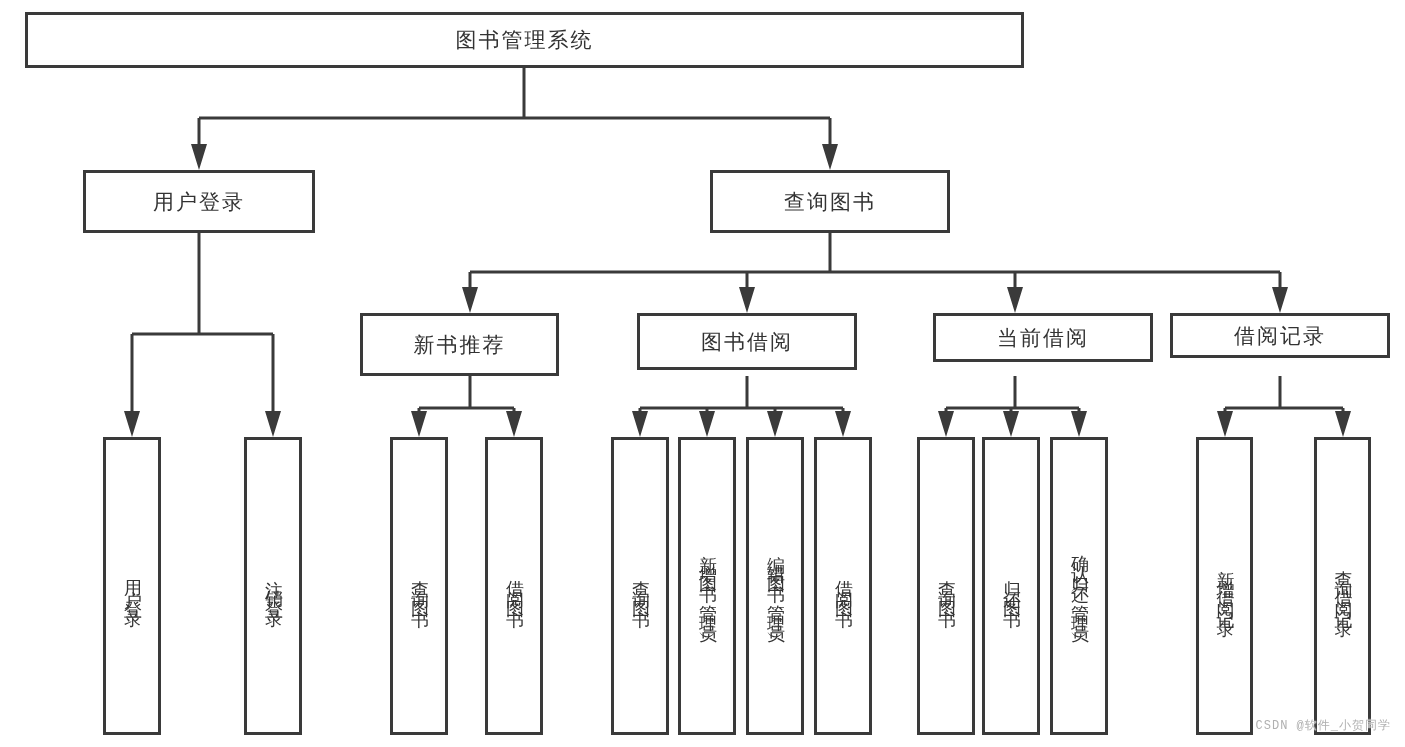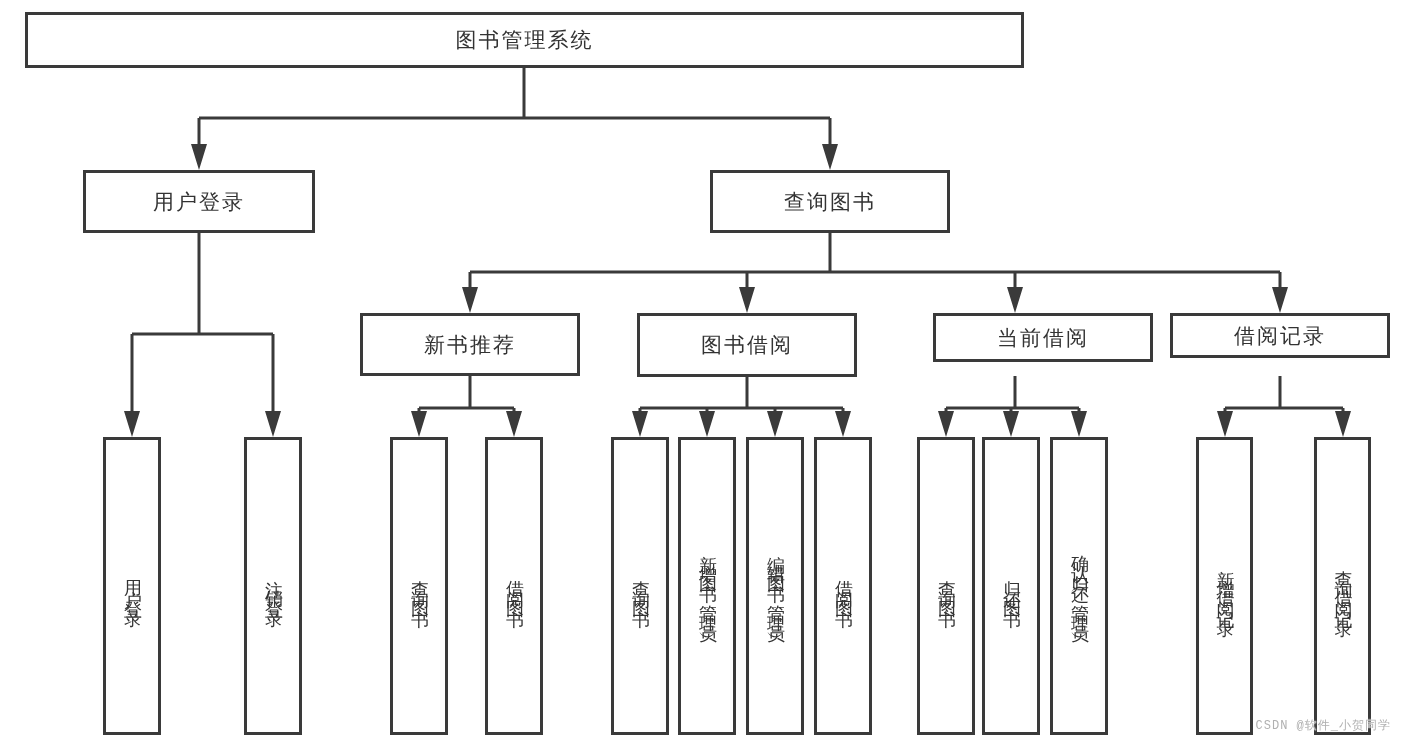--- a/index.html
+++ b/index.html
@@ -79,24 +79,24 @@
     <span class="lbl">图书管理系统</span>
   </div>
 
   <div class="node" style="left:83px; top:170px; width:232px; height:63px;">
     <span class="lbl">用户登录</span>
   </div>
   <div class="node" style="left:710px; top:170px; width:240px; height:63px;">
     <span class="lbl">查询图书</span>
   </div>
 
-  <div class="node" style="left:360px; top:313px; width:220px; height:63px;">
+  <div class="node" style="left:360px; top:313px; width:199px; height:63px;">
     <span class="lbl">新书推荐</span>
   </div>
-  <div class="node" style="left:637px; top:313px; width:220px; height:64px;">
+  <div class="node" style="left:637px; top:313px; width:220px; height:57px;">
     <span class="lbl">图书借阅</span>
   </div>
   <div class="node" style="left:933px; top:313px; width:220px; height:49px;">
     <span class="lbl">当前借阅</span>
   </div>
   <div class="node" style="left:1170px; top:313px; width:220px; height:45px;">
     <span class="lbl">借阅记录</span>
   </div>
 
   <div class="node v" style="left:103px; top:437px; width:58px; height:298px;">

